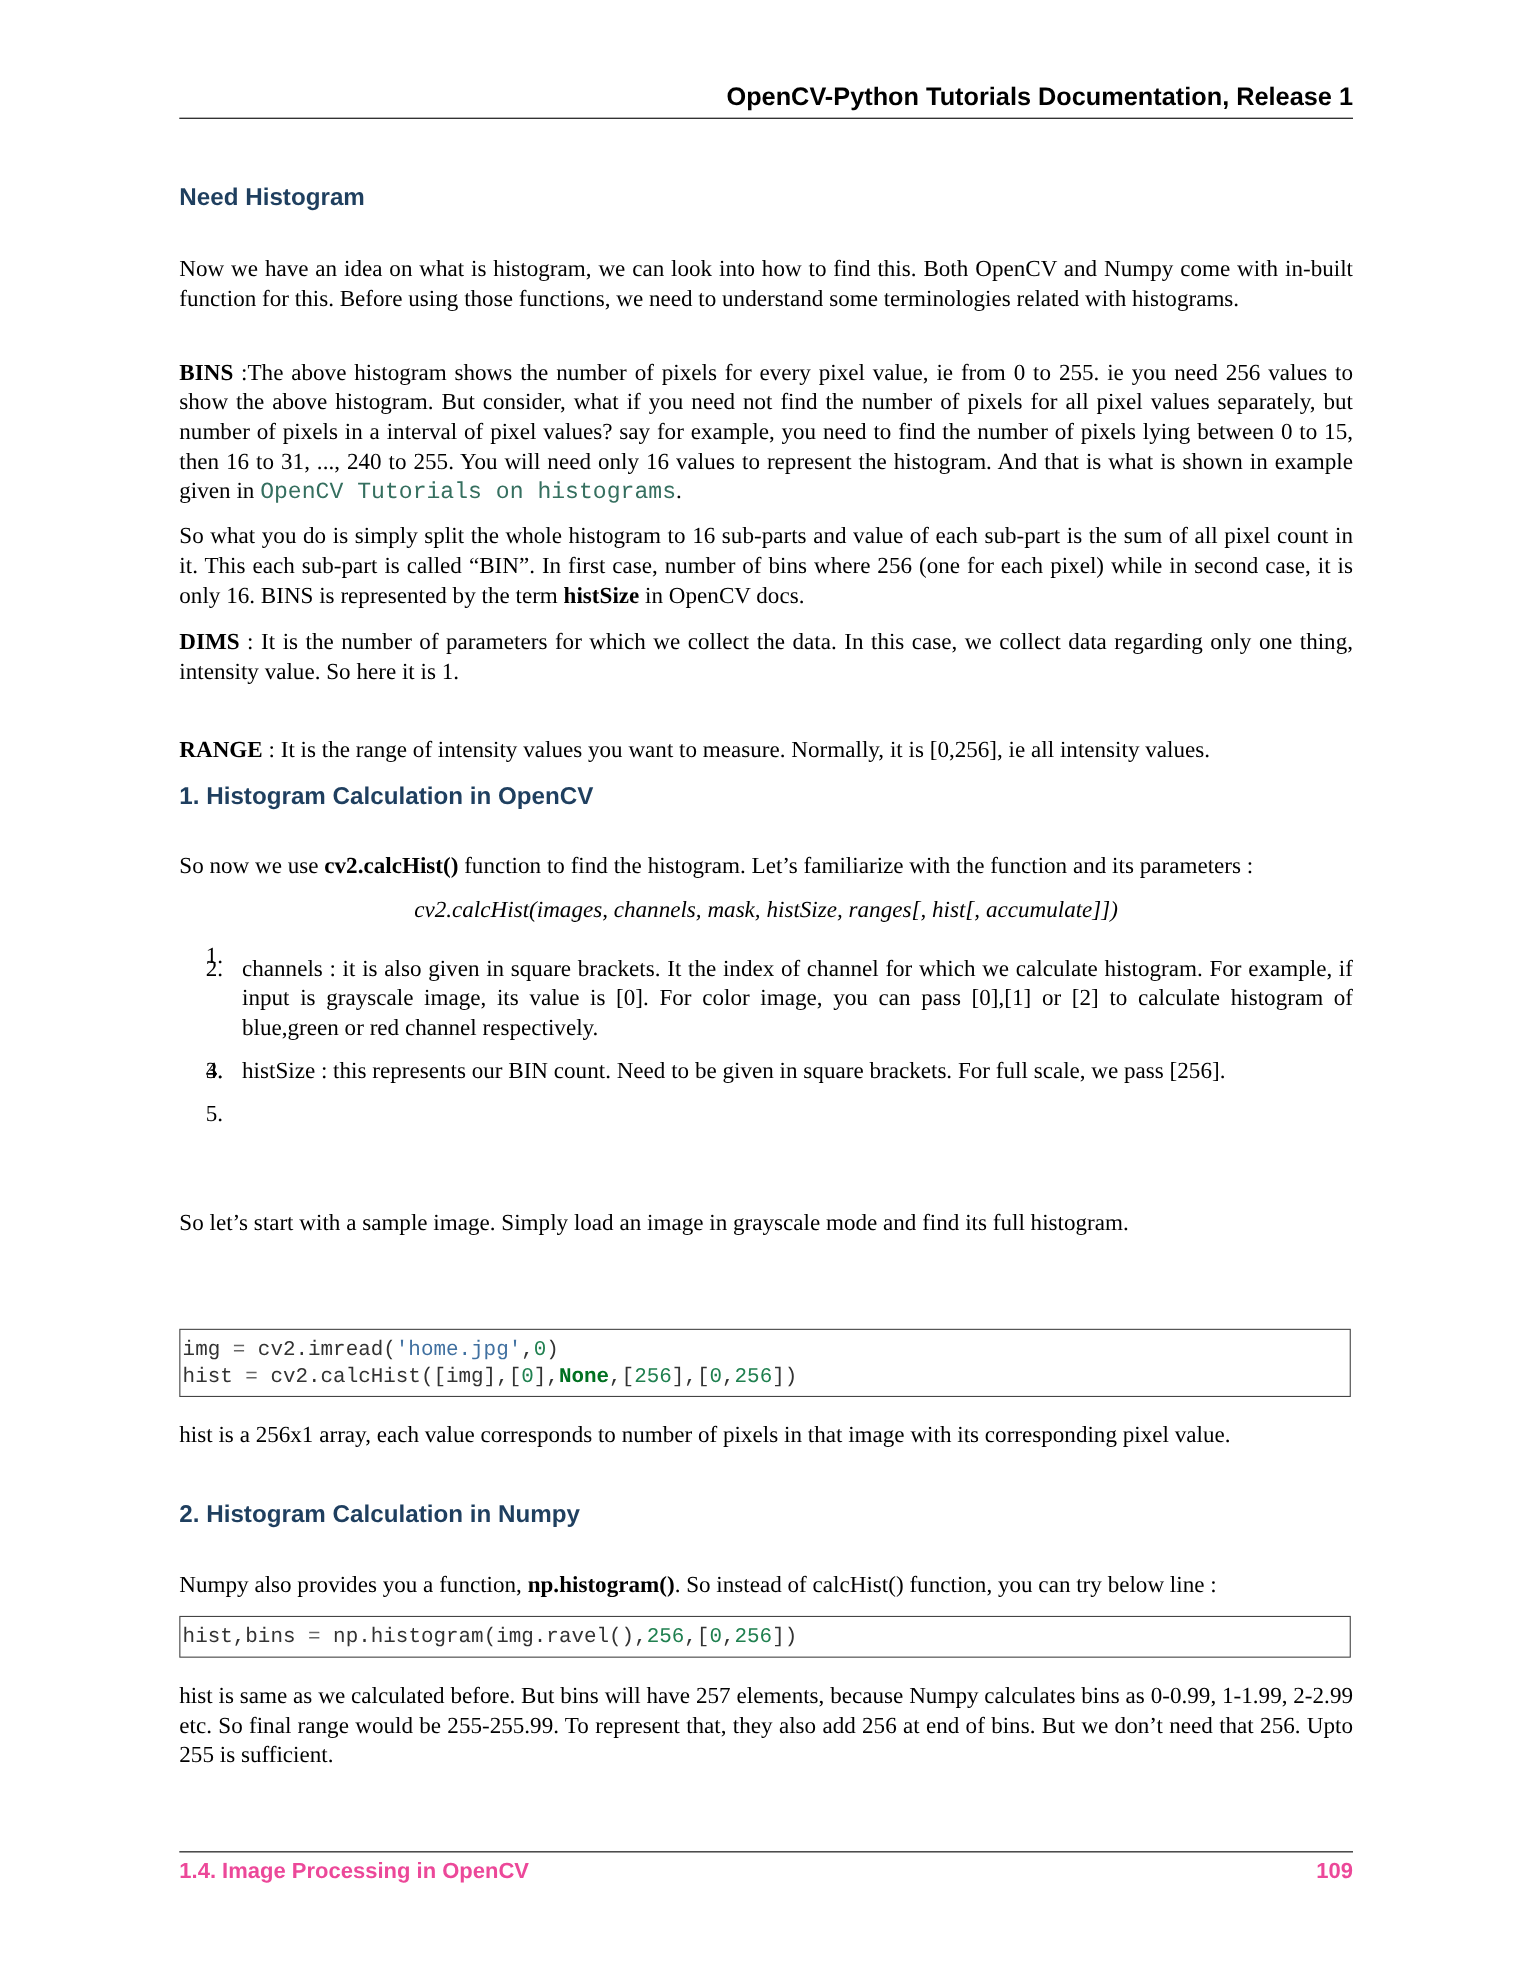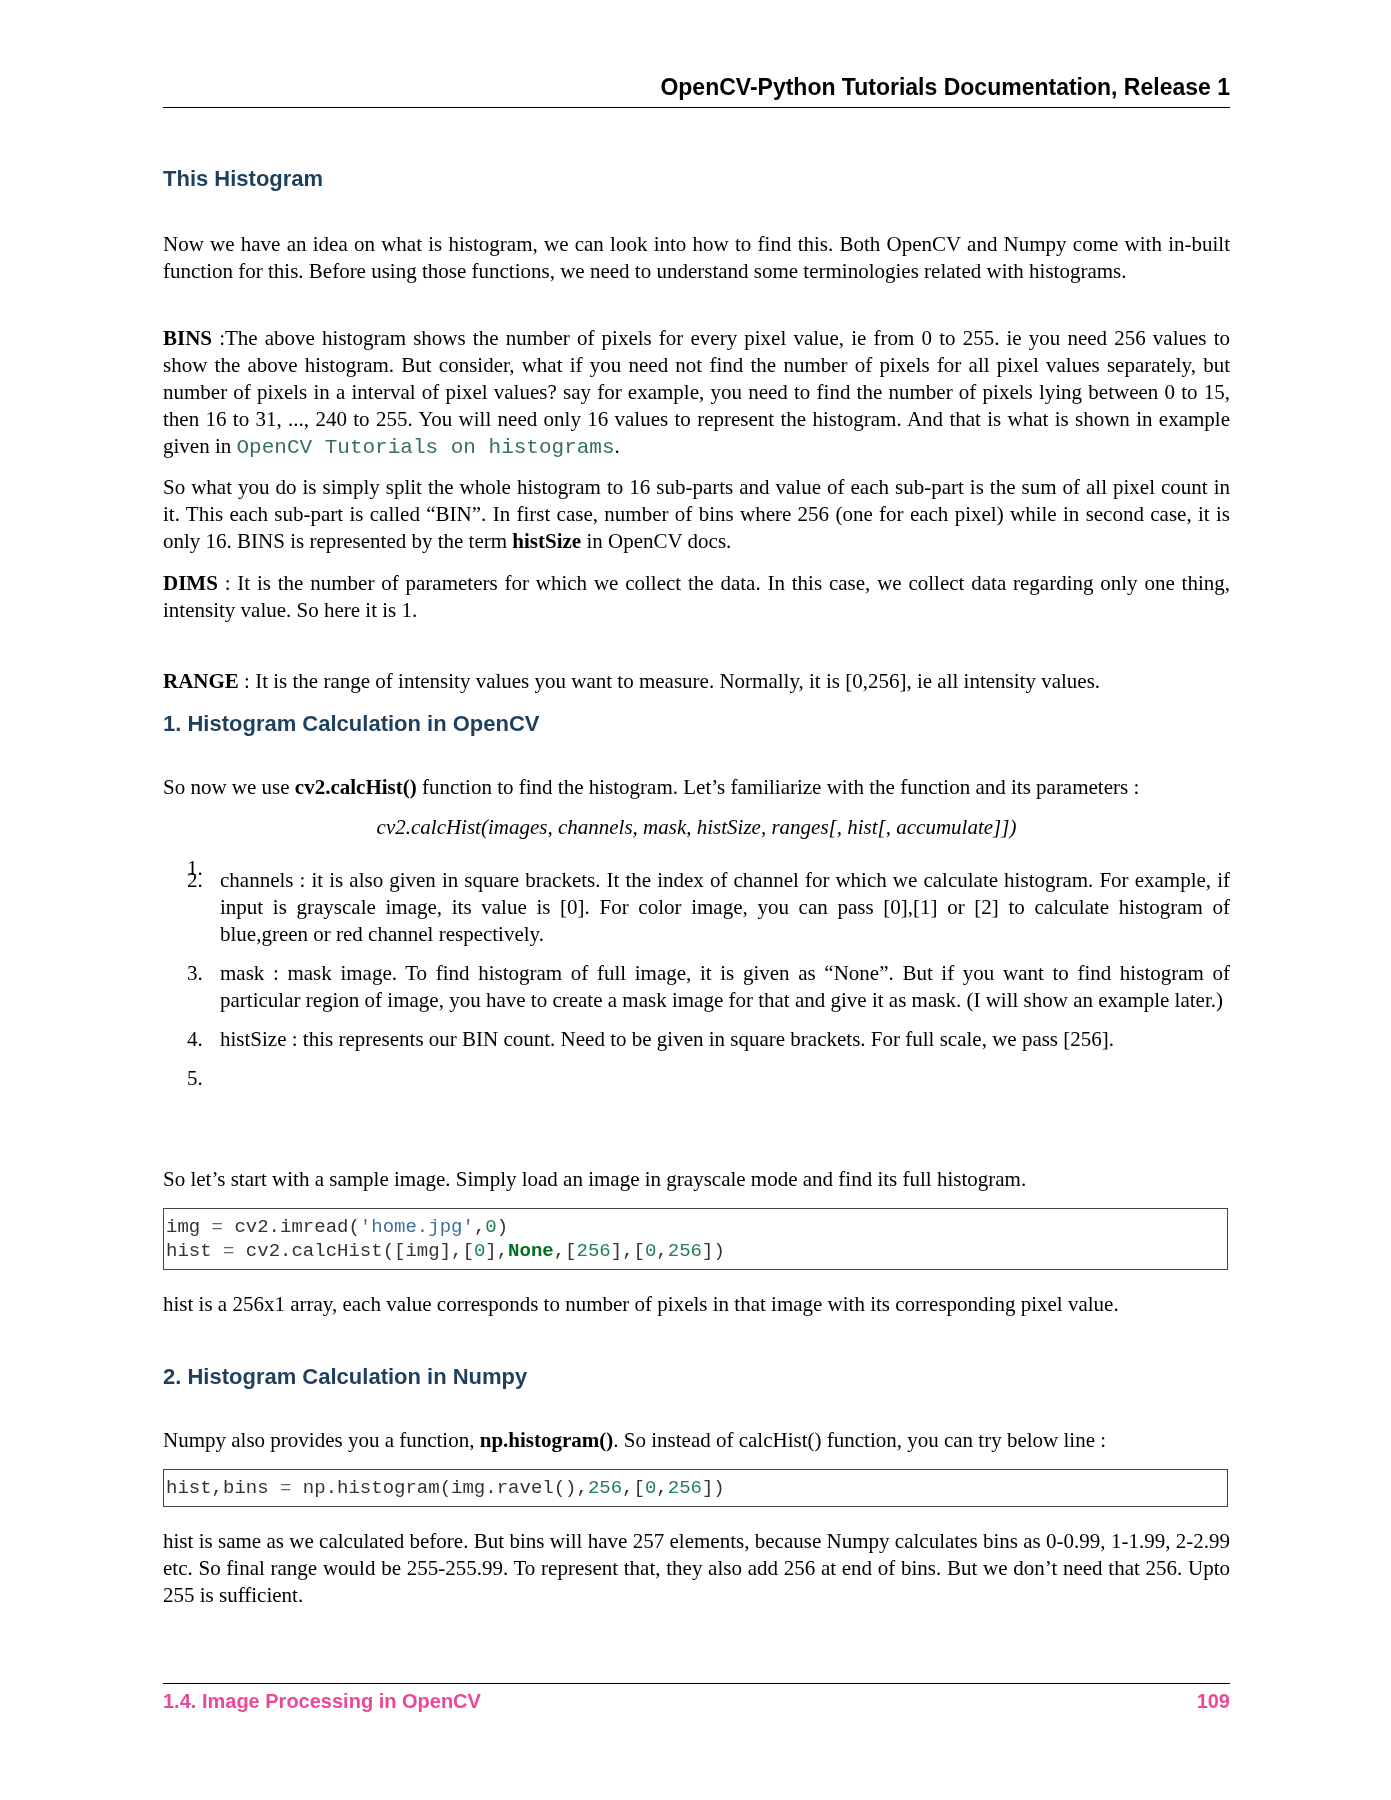--- a/index.html
+++ b/index.html
@@ -38,47 +38,47 @@
   .footer .right { position: absolute; right: 0; top: 0; }
 </style>
 </head>
 <body>
 
 <div class="page">
 
   <div class="running-header sans">OpenCV-Python Tutorials Documentation, Release 1</div>
   <div class="header-rule"></div>
 
-  <h2 class="sec sans" style="top:166px">This Histogram</h2>
+  <h2 class="sec sans" style="top:166px">Need Histogram</h2>
 
   <p class="para serif" style="top:231px">Now we have an idea on what is histogram, we can look into how to find this.  Both OpenCV and Numpy come with in-built function for this.  Before using those functions, we need to understand some terminologies related with histograms.</p>
 
   <p class="para serif" style="top:325px"><b>BINS</b><span> :The above histogram shows the number of pixels for every pixel value, ie from 0 to 255.  ie you need 256 values to show the above histogram. But consider, what if you need not find the number of pixels for all pixel values separately, but number of pixels in a interval of pixel values? say for example, you need to find the number of pixels lying between 0 to 15, then 16 to 31, ..., 240 to 255. You will need only 16 values to represent the histogram. And that is what is shown in example given in </span><a class="link" href="#">OpenCV Tutorials on histograms</a><span>.</span></p>
 
   <p class="para serif" style="top:474px"><span>So what you do is simply split the whole histogram to 16 sub-parts and value of each sub-part is the sum of all pixel count in it.  This each sub-part is called “BIN”. In first case, number of bins where 256 (one for each pixel) while in second case, it is only 16. BINS is represented by the term </span><b>histSize</b><span> in OpenCV docs.</span></p>
 
   <p class="para serif" style="top:570px"><b>DIMS</b><span> : It is the number of parameters for which we collect the data. In this case, we collect data regarding only one thing, intensity value. So here it is 1.</span></p>
 
   <p class="para serif" style="top:668px"><b>RANGE</b><span> : It is the range of intensity values you want to measure. Normally, it is [0,256], ie all intensity values.</span></p>
 
   <h2 class="sec sans" style="top:711px">1. Histogram Calculation in OpenCV</h2>
 
   <p class="para serif" style="top:774px"><span>So now we use </span><b>cv2.calcHist()</b><span> function to find the histogram. Let’s familiarize with the function and its parameters :</span></p>
 
   <div class="sig serif" style="top:815px">cv2.calcHist(images, channels, mask, histSize, ranges[, hist[, accumulate]])</div>
 
   <ol class="params serif" style="top:855px">
     <li><span class="num">1.</span></li>
     <li><span class="num">2.</span><span>channels :  it is also given in square brackets.  It the index of channel for which we calculate histogram.  For example, if input is grayscale image, its value is [0]. For color image, you can pass [0],[1] or [2] to calculate histogram of blue,green or red channel respectively.</span></li>
-    <li><span class="num">3.</span><span>mask : mask image.  To find histogram of full image, it is given as “None”.  But if you want to find histogram of particular region of image, you have to create a mask image for that and give it as mask.  (I will show an example later.)</span></li>
+    <li><span class="num">3.</span></li>
     <li><span class="num">4.</span><span>histSize : this represents our BIN count. Need to be given in square brackets. For full scale, we pass [256].</span></li>
     <li><span class="num">5.</span></li>
   </ol>
 
-  <p class="para serif" style="top:1166px">So let’s start with a sample image. Simply load an image in grayscale mode and find its full histogram.</p>
+  <p class="para serif" style="top:1098px">So let’s start with a sample image. Simply load an image in grayscale mode and find its full histogram.</p>
 
   <div class="code mono" style="top:1208px"><span>img <span class="op">=</span> cv2.imread(<span class="str">'home.jpg'</span>,<span class="num">0</span>)</span>
 <span>hist <span class="op">=</span> cv2.calcHist([img],[<span class="num">0</span>],<span class="kw">None</span>,[<span class="num">256</span>],[<span class="num">0</span>,<span class="num">256</span>])</span></div>
 
   <p class="para serif" style="top:1291px">hist is a 256x1 array, each value corresponds to number of pixels in that image with its corresponding pixel value.</p>
 
   <h2 class="sec sans" style="top:1364px">2. Histogram Calculation in Numpy</h2>
 
   <p class="para serif" style="top:1427px"><span>Numpy also provides you a function, </span><b>np.histogram()</b><span>. So instead of calcHist() function, you can try below line :</span></p>
 

